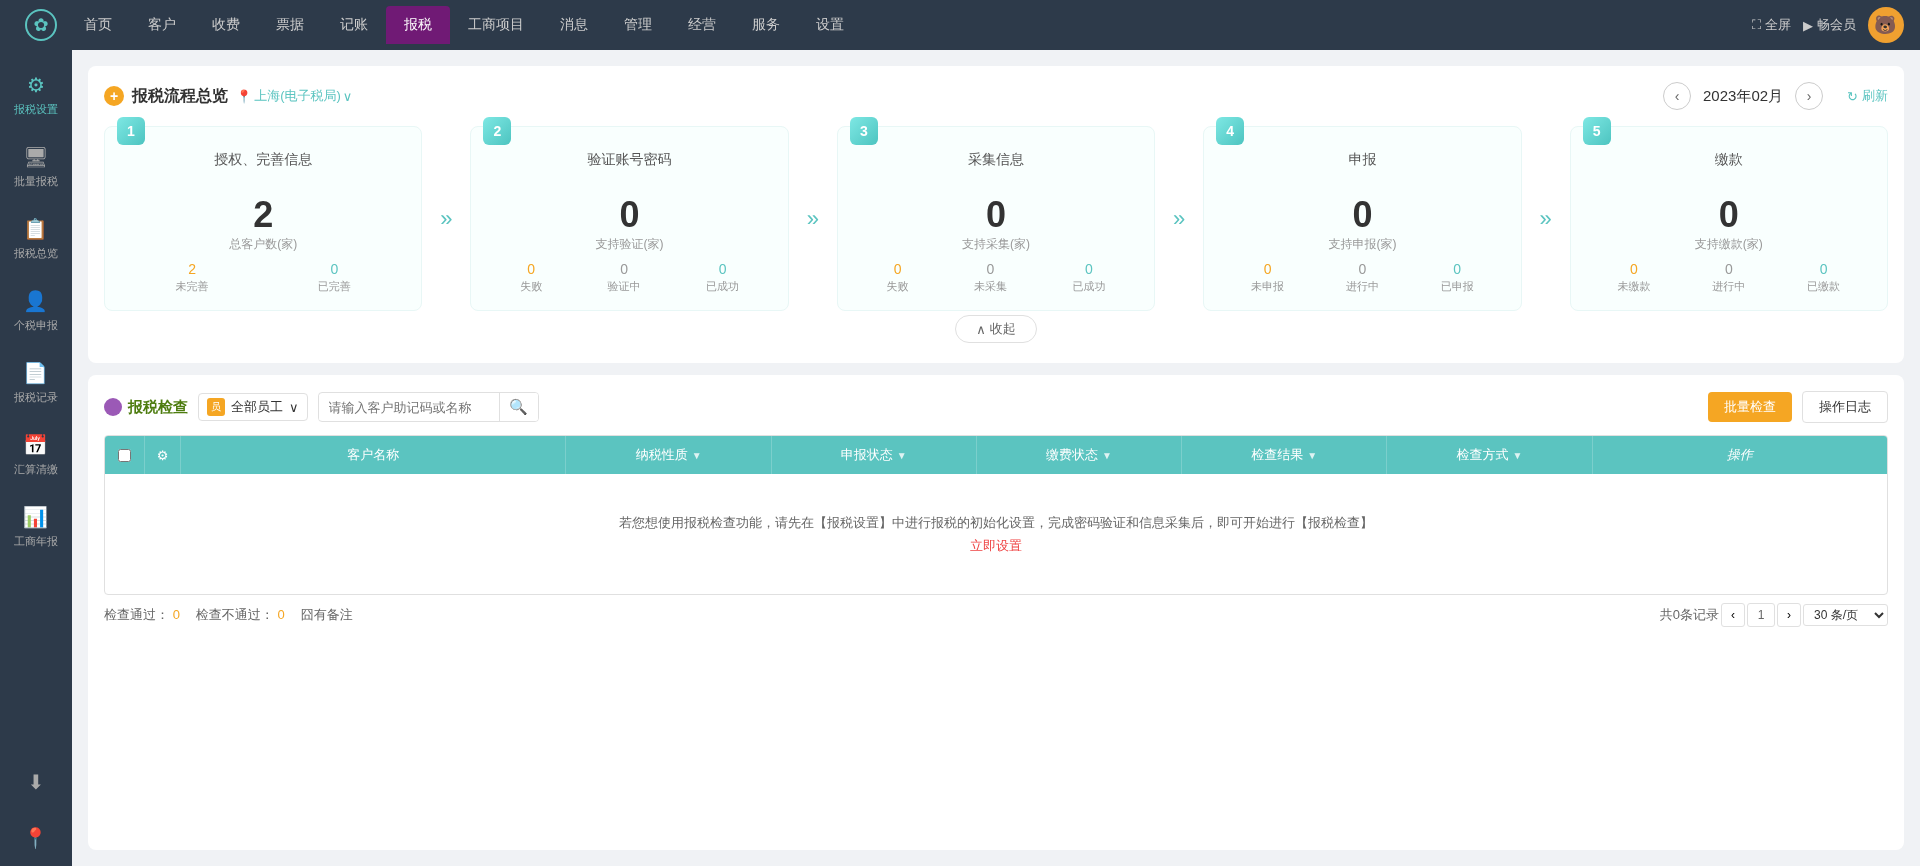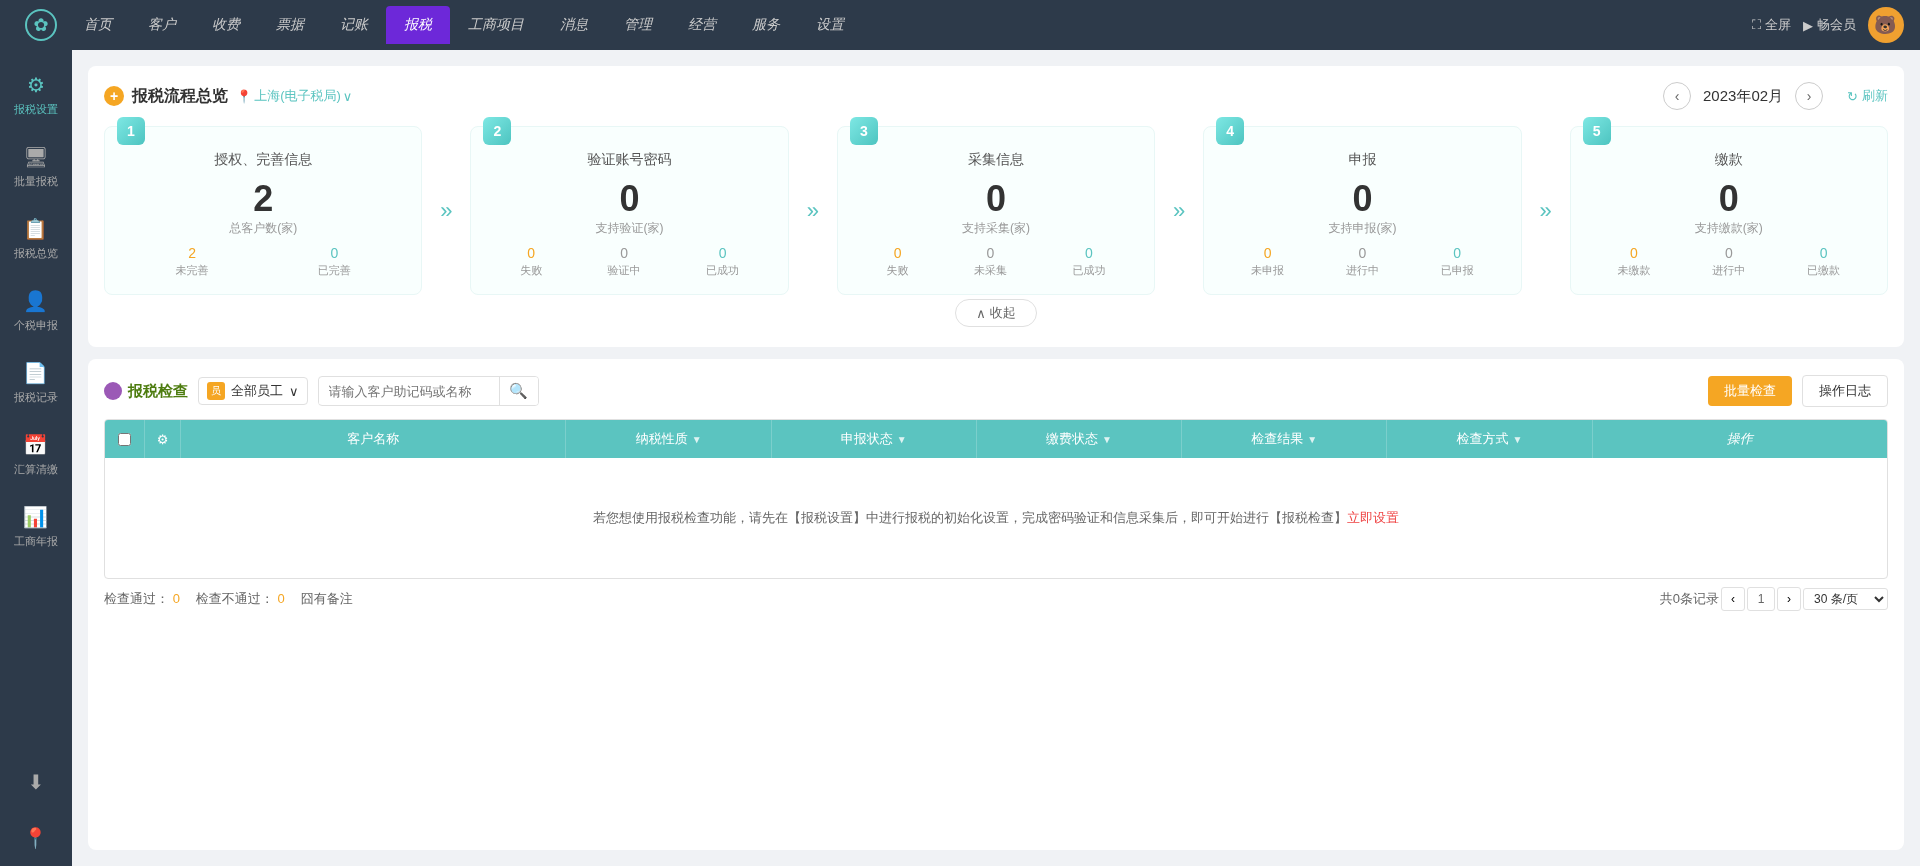--- a/index.html
+++ b/index.html
@@ -41,24 +41,23 @@
     }
     .top-nav-item {
       color: #ccc;
       padding: 0 18px;
       height: 38px;
       display: flex;
       align-items: center;
       cursor: pointer;
       font-size: 14px;
       white-space: nowrap;
-      font-style: italic;
     }
     .top-nav-item.active {
-      background: #6d28d9;
+      background: #701a75;
       color: #fff;
       border-radius: 4px 4px 0 0;
     }
     .top-nav-right {
       display: flex;
       align-items: center;
       gap: 12px;
       color: #ccc;
       font-size: 13px;
     }
@@ -254,21 +253,21 @@
       align-items: center;
       justify-content: center;
       font-size: 14px;
       font-weight: bold;
     }
     .flow-card-title {
       text-align: center;
       font-size: 14px;
       color: #555;
       margin-top: 8px;
-      margin-bottom: 8px;
+      margin-bottom: 24px;
     }
     .flow-card-count {
       text-align: center;
       font-size: 36px;
       font-weight: bold;
       color: #333;
       line-height: 1.2;
     }
     .flow-card-desc {
       text-align: center;
@@ -444,21 +443,21 @@
       border-right: 1px solid rgba(255,255,255,0.2);
     }
     .th-cell:last-child { border-right: none; }
     .th-cell.customer { flex: 2; justify-content: center; }
     .th-cell.action { flex: 1.5; font-style: italic; }
     .filter-icon { font-size: 10px; opacity: 0.8; }
 
     .table-body {
       min-height: 120px;
       display: flex;
-      flex-direction: row;
+      flex-direction: column;
       align-items: center;
       justify-content: center;
       padding: 30px;
       color: #666;
       font-size: 13px;
       text-align: center;
       line-height: 1.8;
     }
     .setup-link {
       color: #ef4444;

